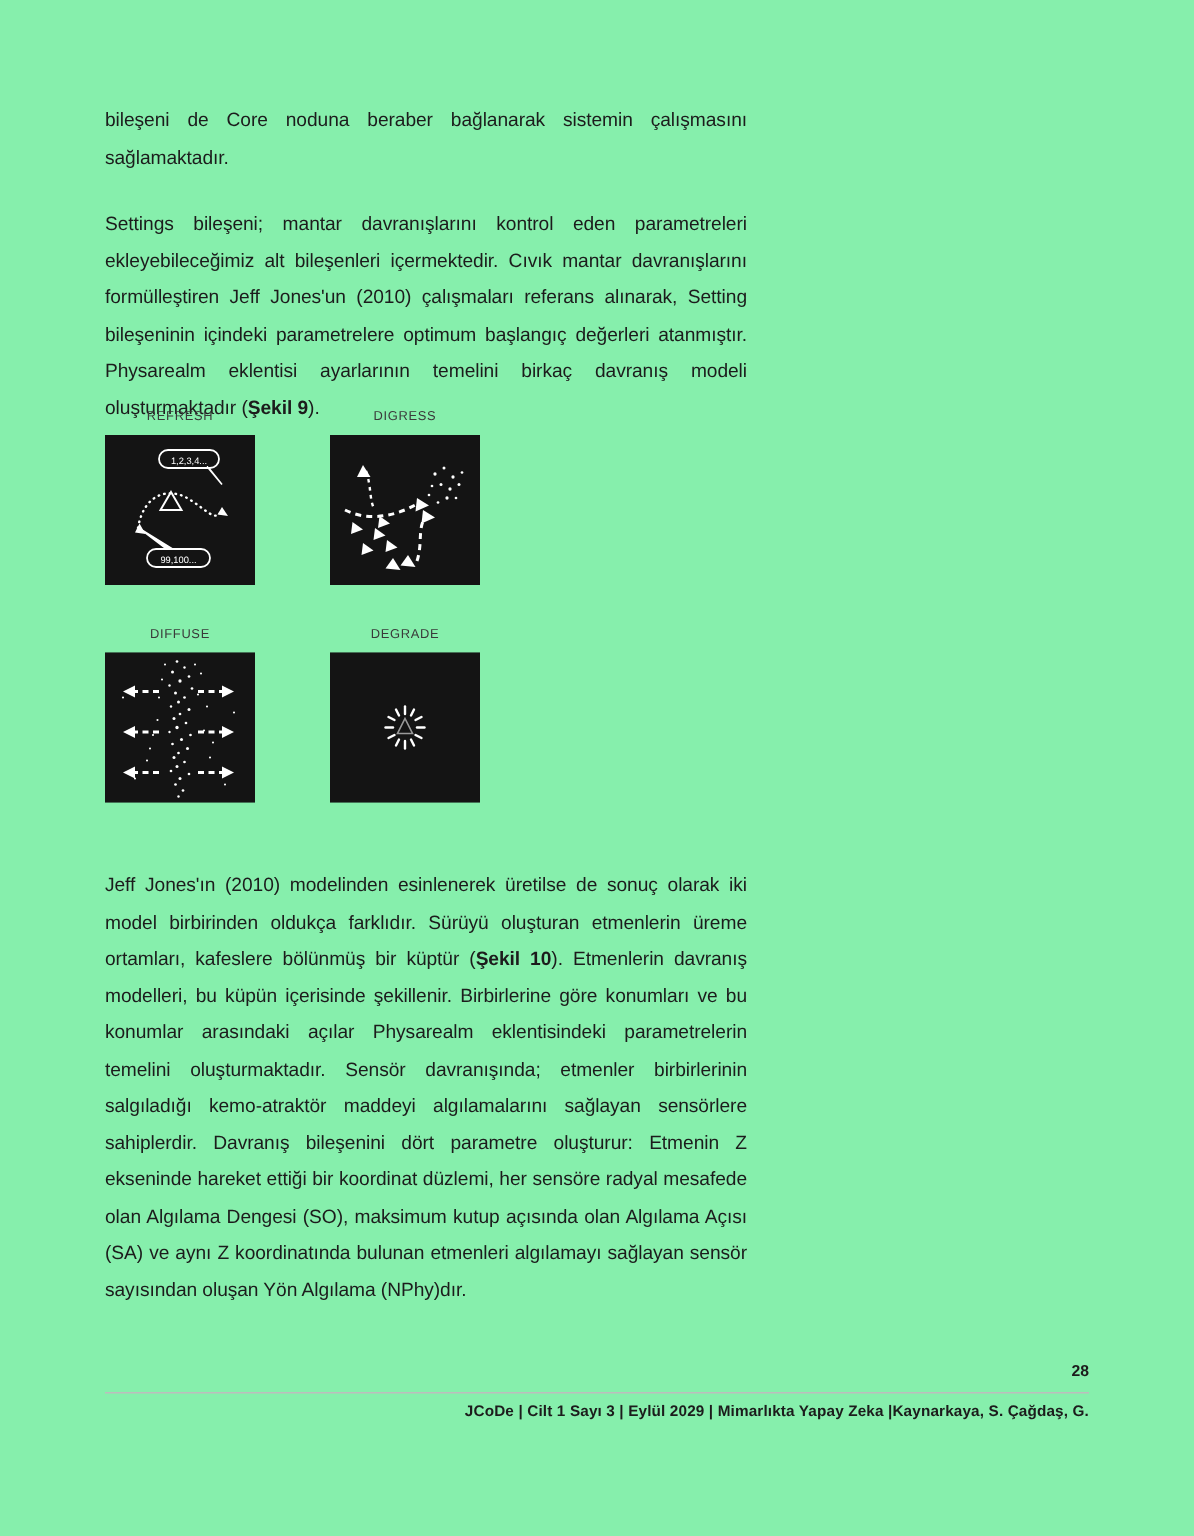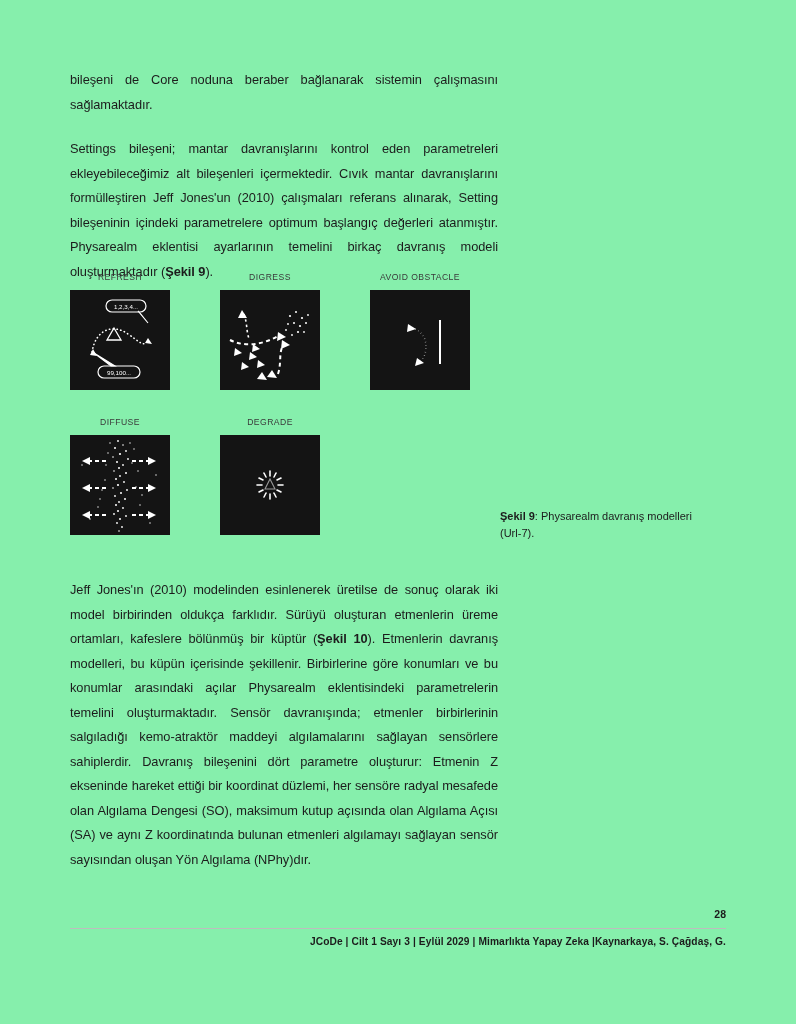--- a/index.html
+++ b/index.html
@@ -190,36 +190,20 @@
               <polygon points="22,72 29,77 21,80"></polygon>
               <polygon points="38,70 45,75 37,78"></polygon>
               <polygon points="33,54 40,59 32,62"></polygon>
               <polygon points="42,82 47,90 37,89"></polygon>
               <polygon points="52,80 57,88 47,87"></polygon>
             </g>
           </svg>
         </div>
       </div>
 
-      <div class="fig-cell">
-        <div class="fig-label">AVOID OBSTACLE</div>
-        <div class="fig-panel">
-          <svg width="100" height="100" viewBox="0 0 100 100" aria-hidden="true">
-            <rect width="100" height="100" fill="#141414"></rect>
-
-            <rect x="69" y="30" width="2" height="44" fill="#ffffff"></rect>
-
-            <path d="M42 38 C58 42, 60 62, 50 72" fill="none" stroke="#ffffff" stroke-width="1.5" stroke-dasharray="0.4 3"></path>
-
-            <polygon points="38,34 46,39 37,42" fill="#ffffff"></polygon>
-
-            <polygon points="47,68 54,73 45,76" fill="#ffffff"></polygon>
-          </svg>
-        </div>
-      </div>
 
     </div>
 
     <div class="fig-row row2">
 
       <div class="fig-cell">
         <div class="fig-label">DIFFUSE</div>
         <div class="fig-panel">
           <svg width="100" height="100" viewBox="0 0 100 100" aria-hidden="true">
             <rect width="100" height="100" fill="#141414"></rect>
@@ -319,21 +303,20 @@
               <line x1="39" y1="43" x2="43" y2="45"></line>
               <line x1="44" y1="38" x2="46" y2="42"></line>
             </g>
           </svg>
         </div>
       </div>
 
     </div>
   </div>
 
-  <div class="fig-caption"><span class="b">Şekil 9</span><span>: Physarealm davranış modelleri (Url-7).</span></div>
 
   <div class="text-col" style="top:578px;">
     <p class="body-par"><span>Jeff Jones'ın (2010) modelinden esinlenerek üretilse de sonuç olarak iki model birbirinden oldukça farklıdır. Sürüyü oluşturan etmenlerin üreme ortamları, kafeslere bölünmüş bir küptür (</span><span class="b">Şekil 10</span><span>). Etmenlerin davranış modelleri, bu küpün içerisinde şekillenir. Birbirlerine göre konumları ve bu konumlar arasındaki açılar Physarealm eklentisindeki parametrelerin temelini oluşturmaktadır. Sensör davranışında; etmenler birbirlerinin salgıladığı kemo-atraktör maddeyi algılamalarını sağlayan sensörlere sahiplerdir. Davranış bileşenini dört parametre oluşturur: Etmenin Z ekseninde hareket ettiği bir koordinat düzlemi, her sensöre radyal mesafede olan Algılama Dengesi (SO), maksimum kutup açısında olan Algılama Açısı (SA) ve aynı Z koordinatında bulunan etmenleri algılamayı sağlayan sensör sayısından oluşan Yön Algılama (NPhy)dır.</span></p>
   </div>
 
   <div class="footer-pageno">28</div>
   <div class="footer-rule"></div>
   <div class="footer-line">JCoDe | Cilt 1 Sayı 3 | Eylül 2029 | Mimarlıkta Yapay Zeka |Kaynarkaya, S. Çağdaş, G.</div>
 
 </div>

